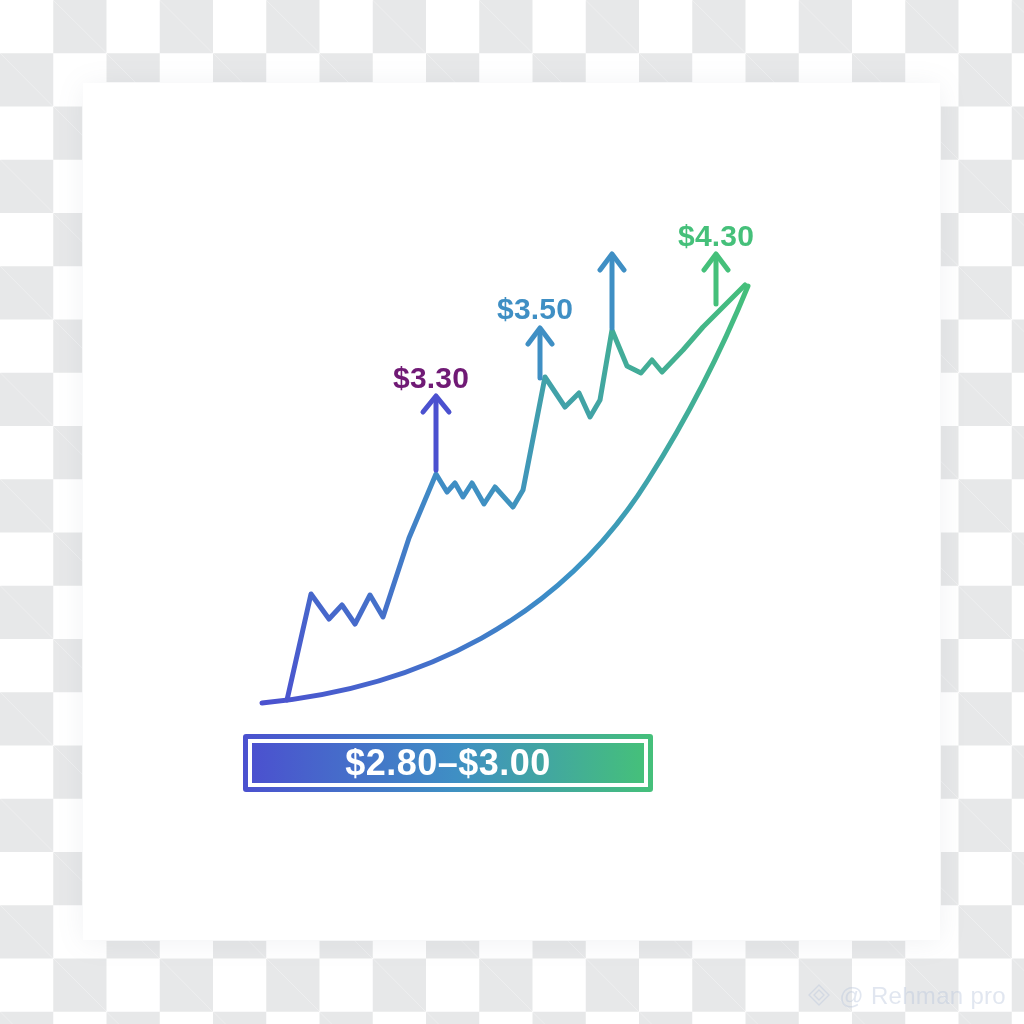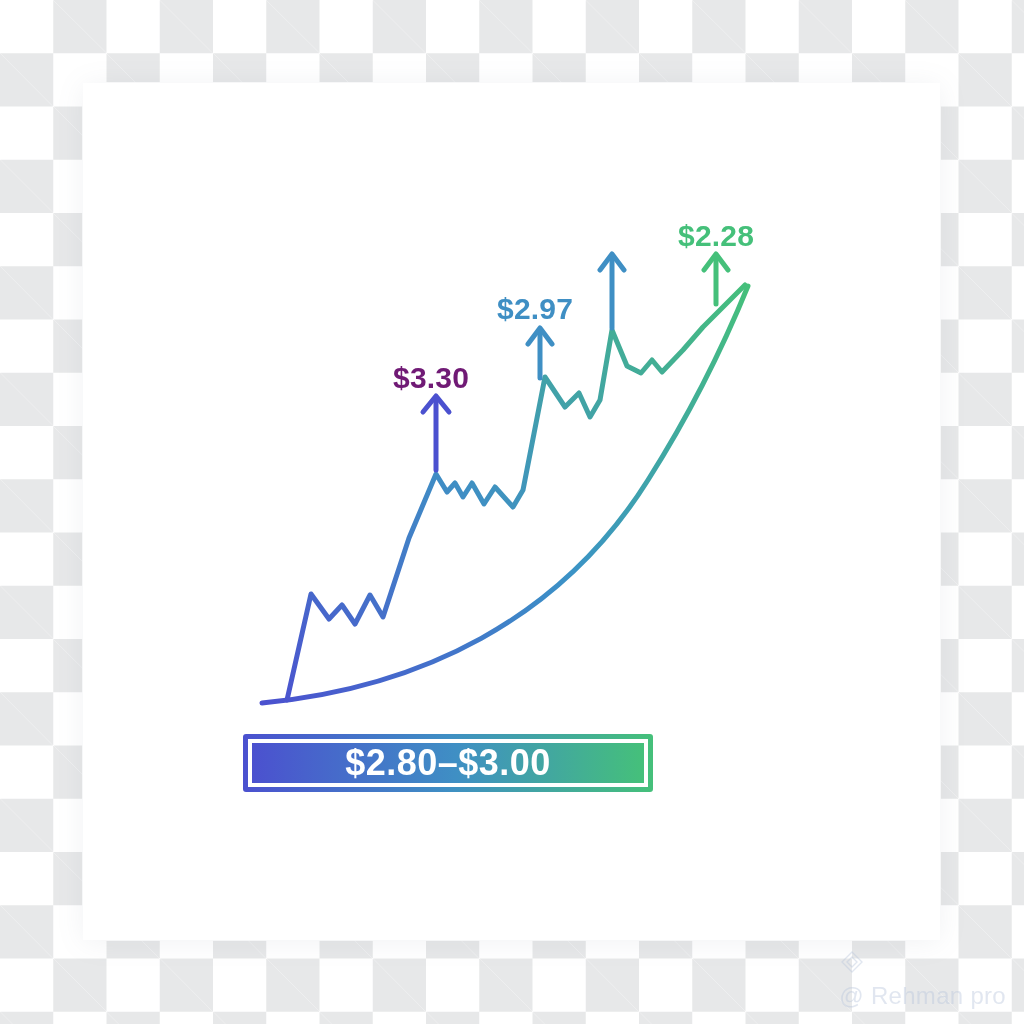--- a/index.html
+++ b/index.html
@@ -64,21 +64,20 @@
     font-weight:700;
     letter-spacing:.5px;
     font-family:"Liberation Sans", sans-serif;
   }
   
   #watermark{
     position:absolute;
     right:18px;bottom:14px;
     display:flex;gap:7px;
     opacity:.42;
-    flex-direction:column;
   }
   #watermark-text{
     font-size:24px;
     color:#b9c6dc;
     font-family:"Liberation Sans", sans-serif;
     letter-spacing:.3px;
   }
 </style>
 </head>
 <body>
@@ -150,22 +149,22 @@
     <line x1="612" y1="328" x2="612" y2="256" stroke="#3f8fc4" stroke-width="5" stroke-linecap="round"></line>
     <path d="M600,270 L612,254 L624,270" fill="none" stroke="#3f8fc4" stroke-width="5" stroke-linecap="round" stroke-linejoin="round"></path>
   </g>
   <g>
     <line x1="716" y1="304" x2="716" y2="256" stroke="#45c07a" stroke-width="5" stroke-linecap="round"></line>
     <path d="M704,270 L716,254 L728,270" fill="none" stroke="#45c07a" stroke-width="5" stroke-linecap="round" stroke-linejoin="round"></path>
   </g>
 </svg>
 
 <div class="lbl" id="label-330">$3.30</div>
-<div class="lbl" id="label-350">$2.97</div>
-<div class="lbl" id="label-430">$2.28</div>
+<div class="lbl" id="label-350">$3.50</div>
+<div class="lbl" id="label-430">$4.30</div>
 
 <div id="banner">
   <div id="banner-inner">
     <span id="banner-text">$2.80–$3.00</span>
   </div>
 </div>
 
 <div id="watermark">
   <svg width="26" height="26" viewBox="0 0 26 26">
     <g fill="none" stroke="#b9c6dc" stroke-width="1.4">

